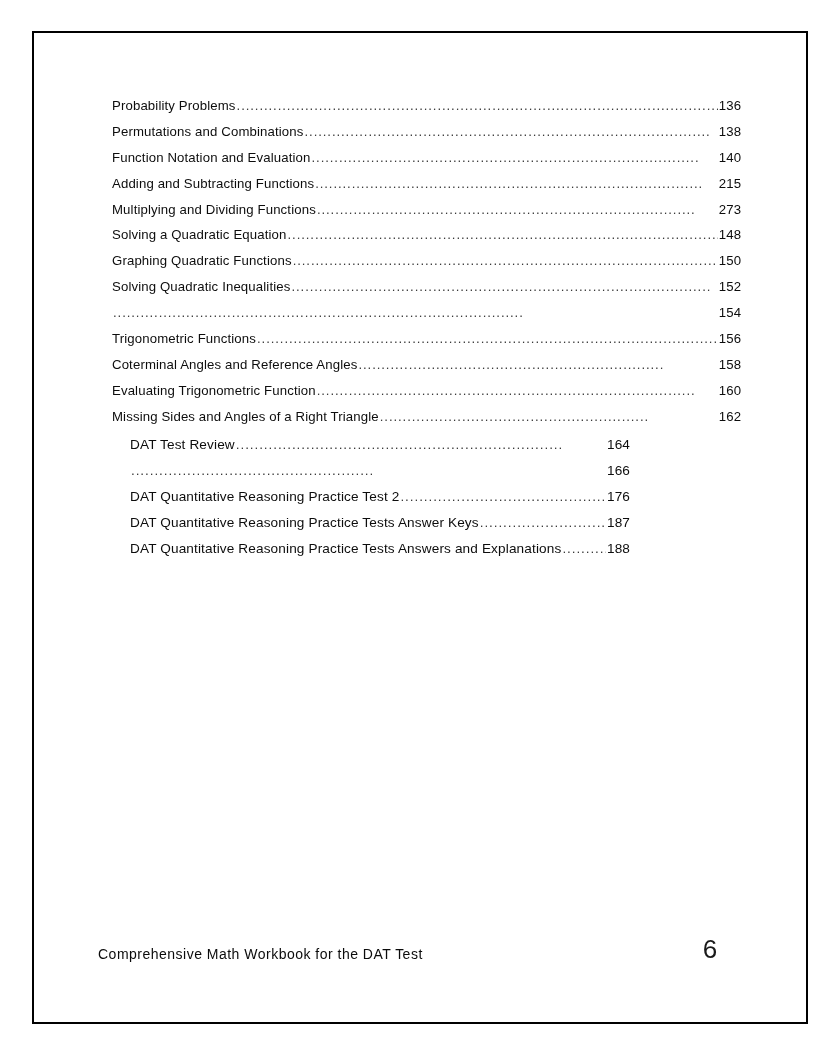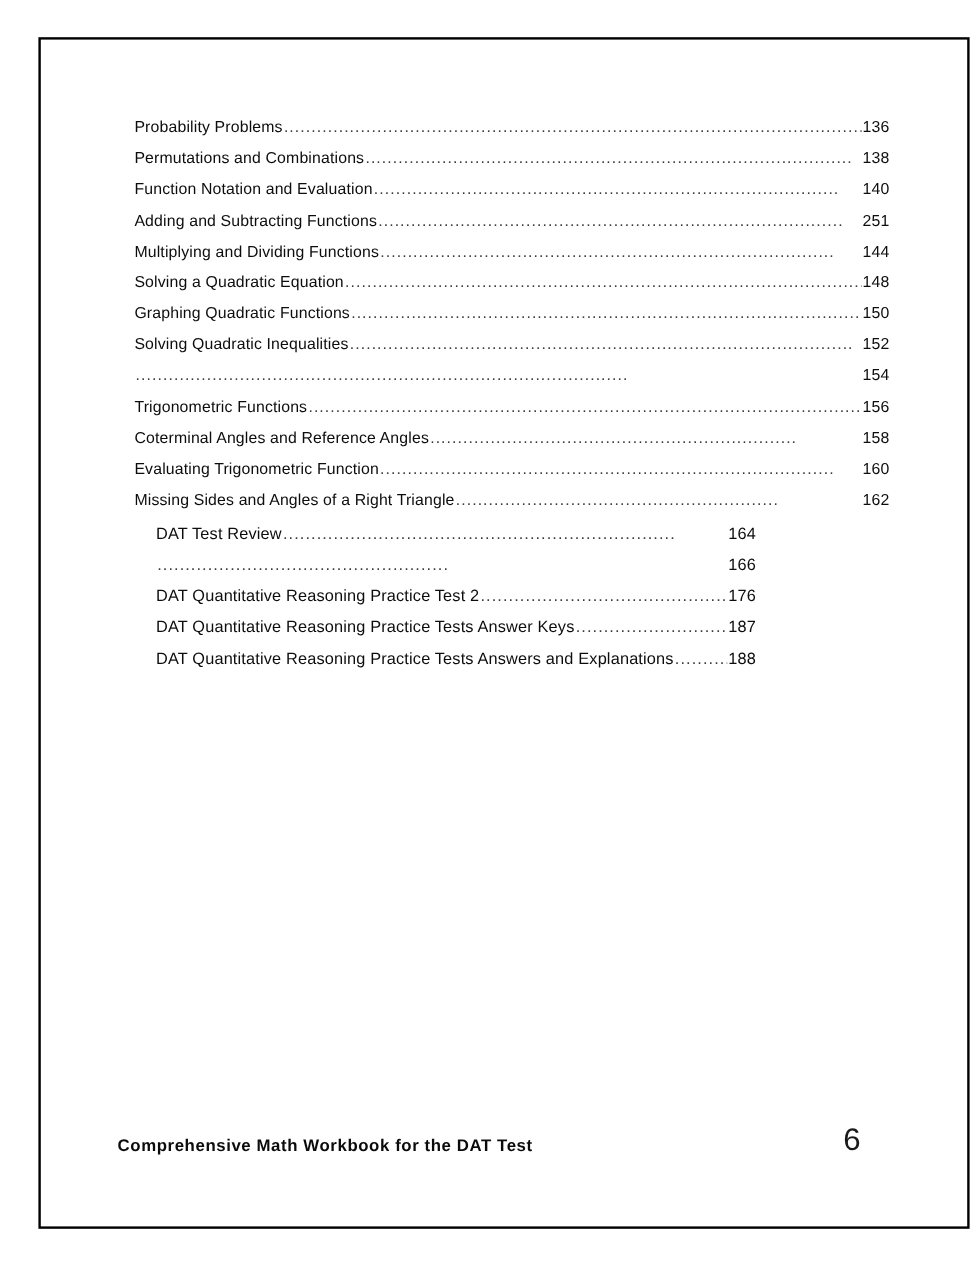--- a/index.html
+++ b/index.html
@@ -98,21 +98,21 @@
     left: 0;
     bottom: 0;
     width: 100%;
     height: 90px;
   }
   #footer-title {
     position: absolute;
     left: 64px;
     top: 14px;
     font-size: 14px;
-    font-weight: bold;
+    font-weight: normal;
     color: #0b0b0b;
     letter-spacing: 0.035em;
     white-space: nowrap;
     text-align: center;
   }
   #footer-pagenum {
     position: absolute;
     left: 648px;
     top: 2px;
     width: 56px;
@@ -139,26 +139,26 @@
         <span class="page">138</span>
       </div>
       <div class="toc-row level-2">
         <span class="label">Function Notation and Evaluation</span>
         <span class="leader">.....................................................................................</span>
         <span class="page">140</span>
       </div>
       <div class="toc-row level-2">
         <span class="label">Adding and Subtracting Functions</span>
         <span class="leader">.....................................................................................</span>
-        <span class="page">251</span>
+        <span class="page">215</span>
       </div>
       <div class="toc-row level-2">
         <span class="label">Multiplying and Dividing Functions</span>
         <span class="leader">...................................................................................</span>
-        <span class="page">144</span>
+        <span class="page">273</span>
       </div>
       <div class="toc-row level-2">
         <span class="label">Solving a Quadratic Equation</span>
         <span class="leader">................................................................................................</span>
         <span class="page">148</span>
       </div>
       <div class="toc-row level-2">
         <span class="label">Graphing Quadratic Functions</span>
         <span class="leader">.............................................................................................</span>
         <span class="page">150</span>

